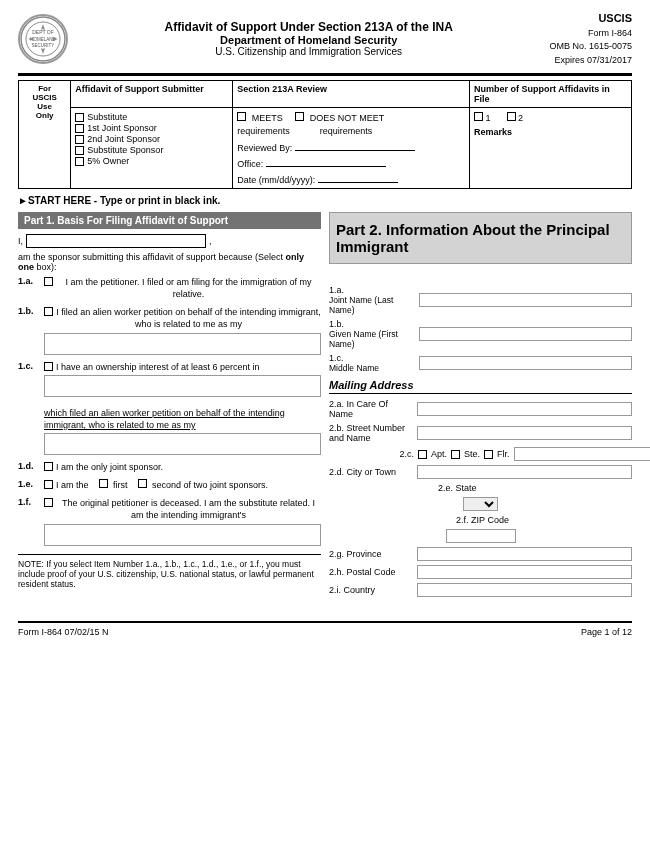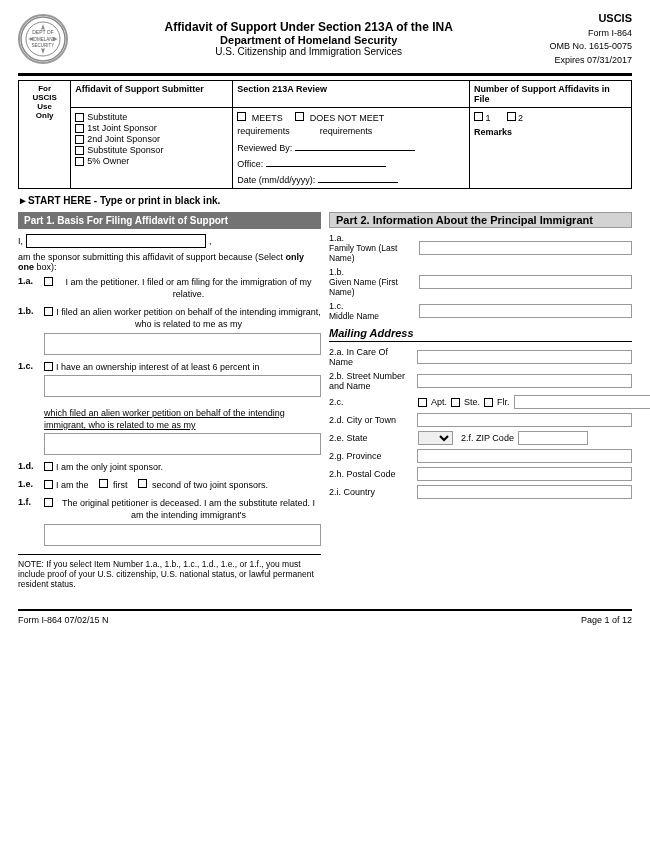--- a/index.html
+++ b/index.html
@@ -30,42 +30,42 @@
     
     .start-here { font-size: 10px; margin: 4px 0; }
 
     
     .two-col { display: flex; gap: 8px; margin-top: 6px; }
     .left-col { flex: 1; min-width: 0; }
     .right-col { flex: 1; min-width: 0; }
 
     
     .part-header { background: #737373; color: #fff; font-weight: bold; font-size: 10px; padding: 3px 6px; margin-bottom: 5px; }
-    .part-header-right { background: #d3d3d3; border: 1px solid #999; font-weight: bold; font-size: 11px; padding: 1px 6px; margin-bottom: 5px; }
+    .part-header-right { background: #d3d3d3; border: 1px solid #999; font-weight: bold; font-size: 15px; padding: 8px 6px; margin-bottom: 21px; }
 
     
     .right-field-row { display: flex; align-items: center; margin-bottom: 4px; font-size: 9px; }
     .right-field-label { width: 90px; flex-shrink: 0; font-size: 9px; }
     .right-field-label .sub { display: block; font-size: 8.5px; }
     .right-input { flex: 1; border: 1px solid #999; height: 14px; background: #fff; }
 
     .mailing-address { font-style: italic; font-weight: bold; font-size: 11px; border-bottom: 1px solid #000; margin: 6px 0 5px 0; padding-bottom: 2px; color: #000; }
 
     .addr-row { display: flex; align-items: center; margin-bottom: 4px; font-size: 9px; gap: 3px; }
     .addr-label { width: 85px; flex-shrink: 0; font-size: 9px; }
     .addr-input { flex: 1; border: 1px solid #999; height: 14px; }
 
     
-    .state-zip-row { display: flex; align-items: center; font-size: 9px; gap: 4px; margin-bottom: 4px; }
+    .state-zip-row { display: flex; align-items: center; font-size: 9px; gap: 4px; margin-bottom: 4px; flex-direction: column; }
     .state-select { border: 1px solid #999; height: 14px; width: 35px; font-size: 8px; }
     .zip-input { border: 1px solid #999; height: 14px; width: 70px; }
 
     
     .apt-row { display: flex; align-items: center; gap: 4px; font-size: 9px; margin-bottom: 4px; }
-    .apt-label { width: 85px; flex-shrink: 0; }
+    .apt-label { width: 85px; flex-shrink: 0; text-align: right; }
 
     
     .note-section { font-size: 8.5px; margin-top: 6px; border-top: 1px solid #000; padding-top: 4px; }
 
     
     .footer-line { border-top: 2px solid #000; margin-top: 20px; padding-top: 4px; display: flex; justify-content: space-between; font-size: 9px; }
 
     .item-row { display: flex; gap: 4px; align-items: flex-start; margin-bottom: 4px; }
     .item-num { width: 22px; flex-shrink: 0; font-weight: bold; font-size: 9px; }
     .item-content { flex: 1; font-size: 9px; line-height: 1.35; }
@@ -289,21 +289,21 @@
     </div>
 
     <div class="right-col">
       <div class="part-header-right">
         <span>Part 2.  Information About the Principal Immigrant</span>
       </div>
 
       <div class="right-field-row">
         <div class="right-field-label">
           <span>1.a.</span>
-          <span class="sub">Family Town (Last Name)</span>
+          <span class="sub">Joint Name (Last Name)</span>
         </div>
         <input type="text" class="right-input" style="">
       </div>
 
       <div class="right-field-row">
         <div class="right-field-label">
           <span>1.b.</span>
           <span class="sub">Given Name (First Name)</span>
         </div>
         <input type="text" class="right-input" style="">

